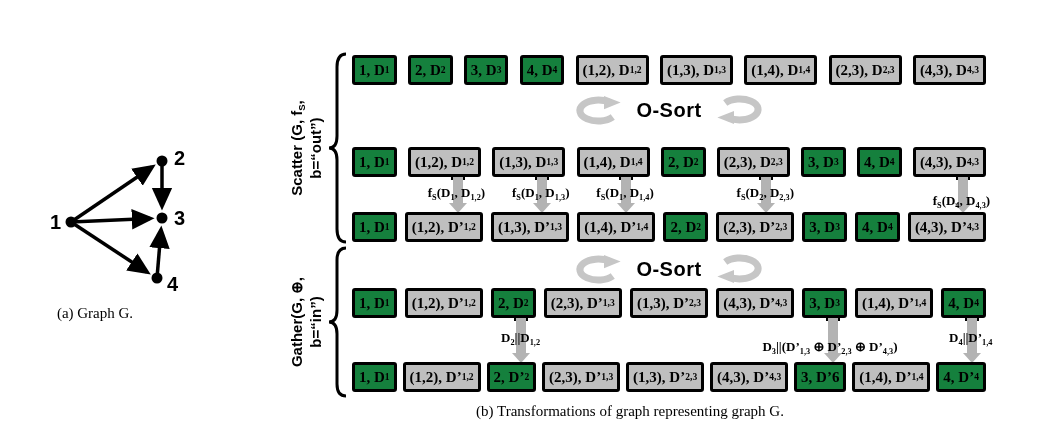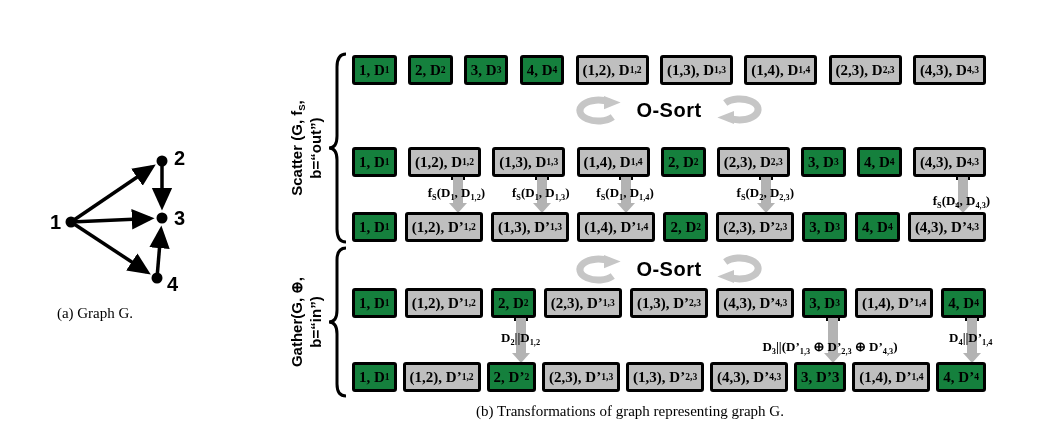--- a/index.html
+++ b/index.html
@@ -176,21 +176,21 @@
         <div class="box gray">(1,4), D’<span class="sub">1,4</span></div>
         <div class="box">4, D<span class="sub">4</span></div>
       </div>
     <div class="boxrow" style="top:307px;">
         <div class="box">1, D<span class="sub">1</span></div>
         <div class="box gray">(1,2), D’<span class="sub">1,2</span></div>
         <div class="box">2, D’<span class="sub">2</span></div>
         <div class="box gray">(2,3), D’<span class="sub">1,3</span></div>
         <div class="box gray">(1,3), D’<span class="sub">2,3</span></div>
         <div class="box gray">(4,3), D’<span class="sub">4,3</span></div>
-        <div class="box">3, D’3</div>
+        <div class="box">3, D’6</div>
         <div class="box gray">(1,4), D’<span class="sub">1,4</span></div>
         <div class="box">4, D’<span class="sub">4</span></div>
       </div>
   <div class="varrow" style="left: 100.584px; top: 122px; height: 35px;">
         <i class="tab"></i>
         <i class="shaft"></i>
         <i class="head"></i>
       </div>
       <div class="opLabel" style="left: 105.584px; top: 129.5px;">f<span class="sub">S</span>(D<span class="sub">1</span>, D<span class="sub">1,2</span>)</div>
       <div class="varrow" style="left: 184.912px; top: 122px; height: 35px;">

